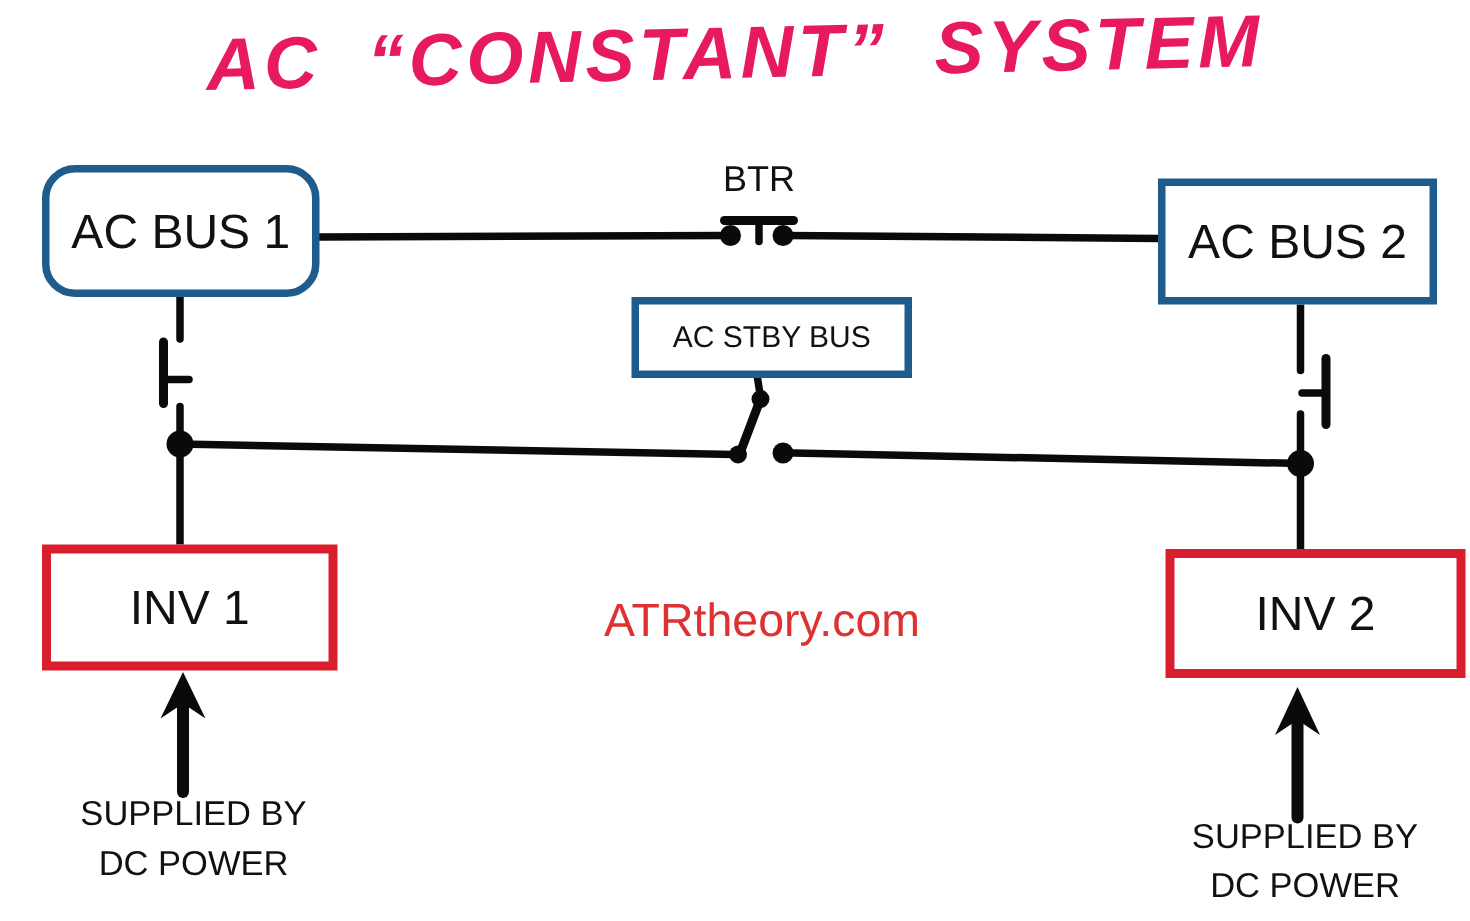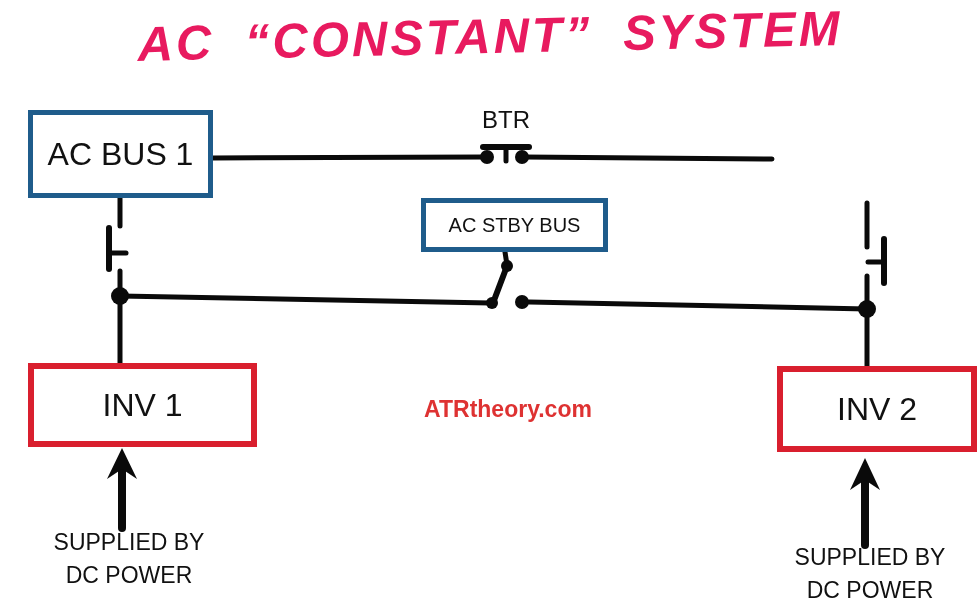--- a/index.html
+++ b/index.html
@@ -29,32 +29,32 @@
     transform:rotate(-1.3deg);
   }
   .box{
     position:absolute;box-sizing:border-box;
     display:flex;align-items:center;justify-content:center;
     background:var(--background);
     font-size:32px;line-height:1;white-space:nowrap;
   }
   .box.blue{border:5px solid var(--box-blue);}
   .box.red{border:6px solid var(--box-red);}
-  #ac-bus-1{left:28px;top:110px;width:185px;height:88px;}
+  #ac-bus-1{left:28px;top:110px;width:185px;height:88px;border-radius:22px;}
   #ac-bus-2{left:772px;top:119px;width:186px;height:84px;}
   #ac-stby-bus{left:421px;top:198px;width:187px;height:54px;font-size:20px;}
-  #inv-1{left:28px;top:363px;width:229px;height:84px;}
+  #inv-1{left:28px;top:363px;width:197px;height:84px;}
   #inv-2{left:777px;top:366px;width:200px;height:86px;}
   .btr-label{
     position:absolute;left:444px;top:106px;width:124px;
     text-align:center;font-size:24px;
   }
   .watermark{
     position:absolute;left:358px;top:396px;width:300px;
-    text-align:center;font-size:23px;font-weight:700;
+    text-align:center;font-size:31px;font-weight:400;
     color:var(--watermark-red);
   }
   .caption{
     position:absolute;width:200px;text-align:center;
     font-size:23px;line-height:33px;
   }
   #caption-left{left:29px;top:526px;}
   #caption-right{left:770px;top:541px;}
   .caption span{display:block;}
 </style>
@@ -97,20 +97,21 @@
       <line class="stroke" stroke-width="8" x1="122" y1="463" x2="122" y2="528"></line>
       <polygon class="fill" points="122,448 107,479 122,469 137,479"></polygon>
       <line class="stroke" stroke-width="8" x1="865" y1="473" x2="865" y2="545"></line>
       <polygon class="fill" points="865,458 850,490 865,480 880,490"></polygon>
     </g>
   </svg>
 
   <h1 class="title">AC “CONSTANT” SYSTEM</h1>
 
   <div class="box blue" id="ac-bus-1">AC BUS 1</div>
+  <div class="box blue" id="ac-bus-2">AC BUS 2</div>
   <div class="box blue" id="ac-stby-bus">AC STBY BUS</div>
   <div class="box red" id="inv-1">INV 1</div>
   <div class="box red" id="inv-2">INV 2</div>
 
   <div class="btr-label">BTR</div>
 
   <div class="watermark">ATRtheory.com</div>
 
   <div class="caption" id="caption-left">
     <span>SUPPLIED BY</span>

